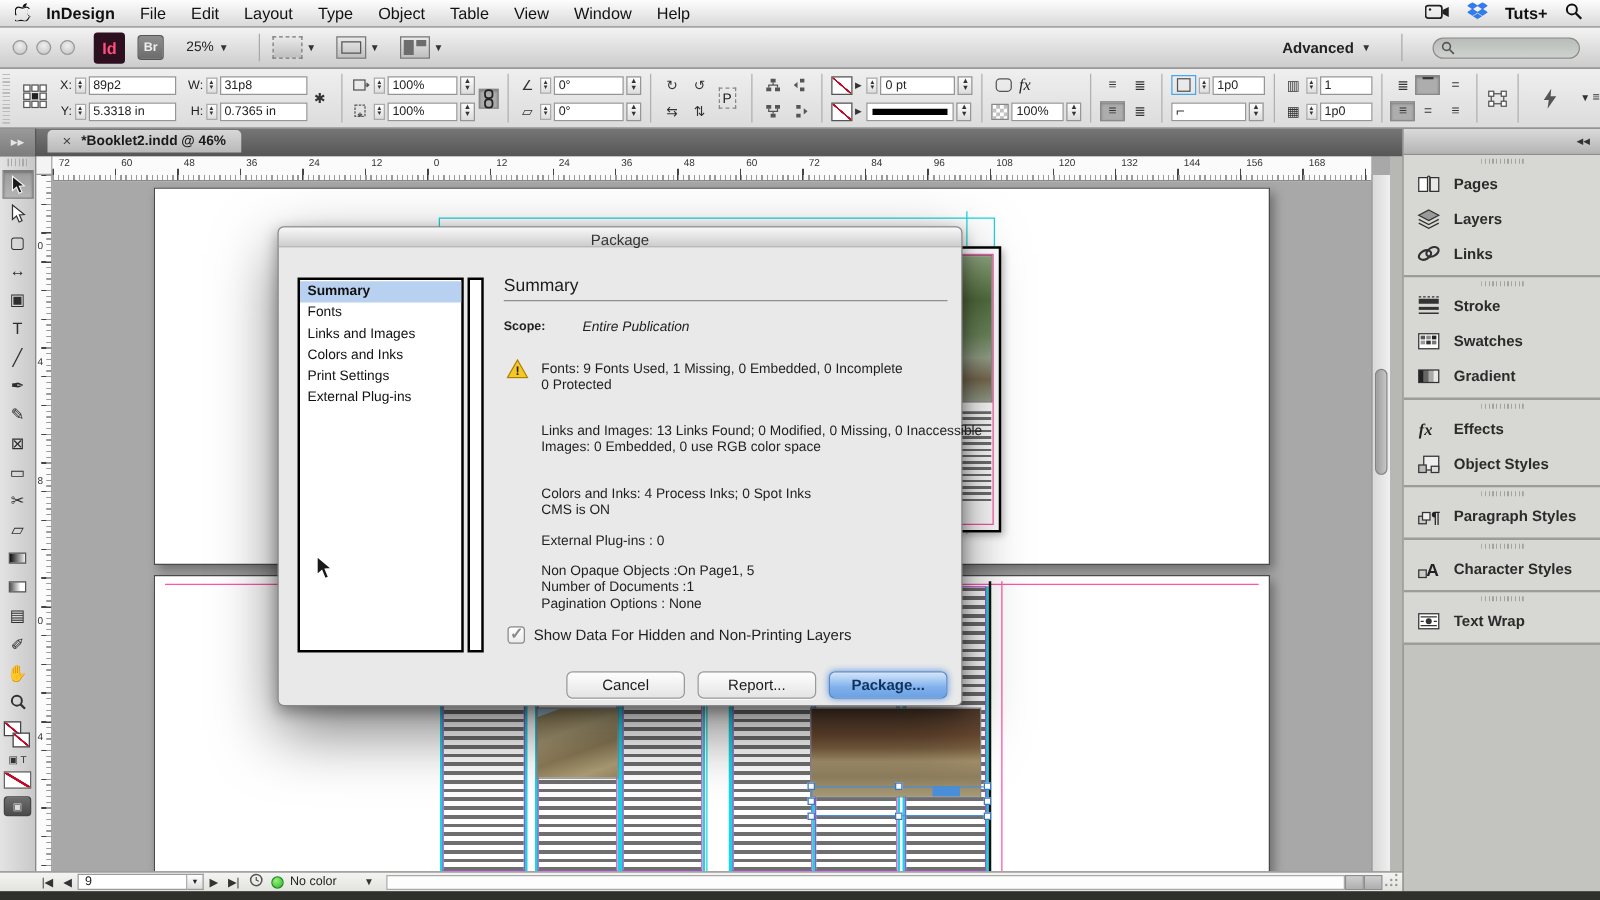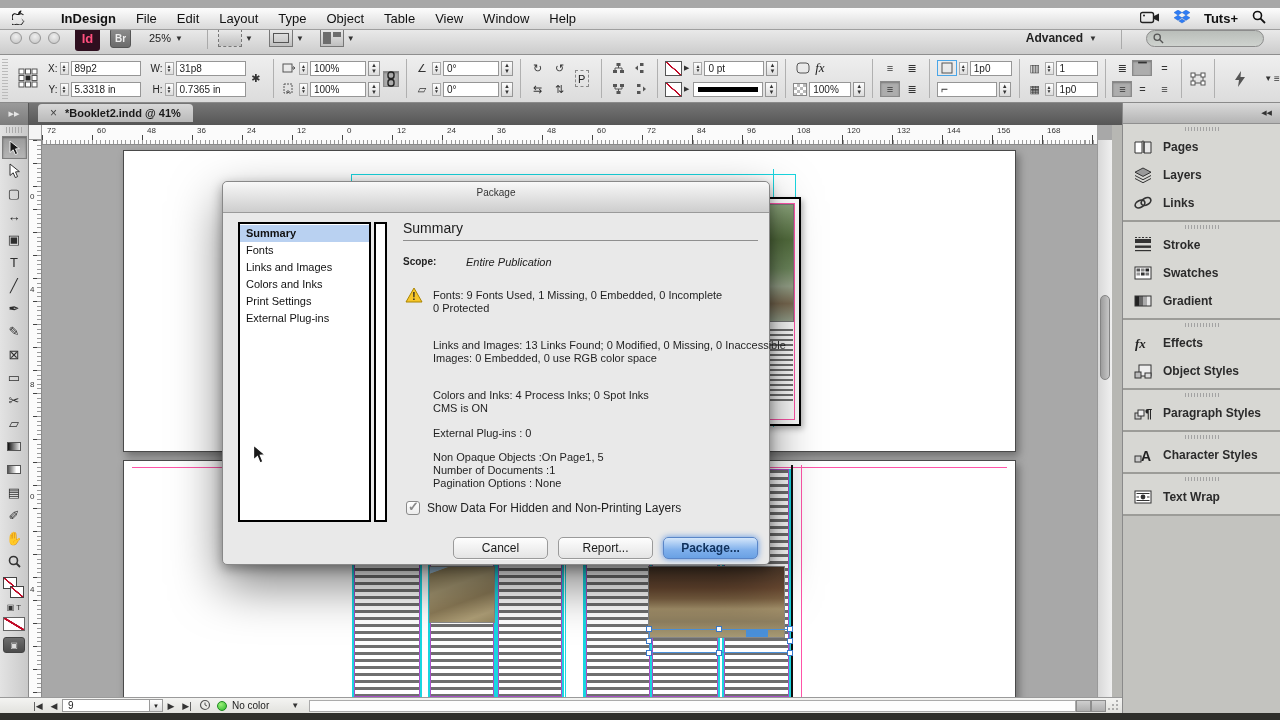--- a/index.html
+++ b/index.html
@@ -1,21 +1,21 @@
 <!DOCTYPE html>
 <html><head>
 <meta charset="utf-8">
 <style>
   * { margin:0; padding:0; box-sizing:border-box; }
   html,body { width:1280px; height:720px; overflow:hidden; }
   body { font-family:"Liberation Sans", sans-serif; background:#a8a8a8; position:relative; font-size:11px; color:#222; }
   .abs { position:absolute; }
 
   
-  #menubar { left:0; top:8px; width:1280px; height:22px; background:linear-gradient(#fdfdfd,#d9d9d9); border-bottom:1px solid #9f9f9f; display:flex; align-items:center; padding-left:12px; font-size:13px; color:#111; z-index:20;gap:24px;}
+  #menubar { left:0; top:0; width:1280px; height:22px; background:linear-gradient(#fdfdfd,#d9d9d9); border-bottom:1px solid #9f9f9f; display:flex; align-items:center; padding-left:12px; font-size:13px; color:#111; z-index:20;}
   .menu-item { padding:0 10px; white-space:nowrap; }
   .menu-item.app { font-weight:bold; }
   #menubar-right { margin-left:auto; display:flex; align-items:center; gap:14px; padding-right:14px; font-size:13px; font-weight:bold;}
 
   
   #appbar { left:0; top:22px; width:1280px; height:33px; background:linear-gradient(#f3f3f3,#cccccc); border-bottom:1px solid #8e8e8e; display:flex; align-items:center; padding:0 10px; z-index:19;}
   .tl { width:12px; height:12px; border-radius:50%; border:1px solid #979797; background:radial-gradient(circle at 50% 35%, #efefef, #c2c2c2); margin-right:7px; }
   #id-logo { width:25px; height:25px; background:#2e0f1f; color:#ff4f7e; font-weight:bold; font-size:13px; display:flex; align-items:center; justify-content:center; border-radius:3px; margin:0 10px 0 8px; }
   #br-btn { width:21px; height:20px; background:linear-gradient(#8d8d8d,#6b6b6b); color:#eee; font-weight:bold; font-size:10px; display:flex; align-items:center; justify-content:center; border-radius:3px; border:1px solid #555; margin-right:18px; }
   .zoomctl { font-size:11px; color:#222; display:flex; align-items:center; gap:4px; margin-right:14px;}
@@ -107,21 +107,21 @@
   
   #dock { left:1122px; top:103px; width:158px; height:610px; background:#c3c3bf; border-left:1px solid #8a8a8a; z-index:17;}
   #dock-header { height:21px; background:linear-gradient(#dadada,#b4b4b4); border-bottom:1px solid #8f8f8f; display:flex; align-items:center; justify-content:flex-end; padding-right:8px; font-size:7px; color:#333;}
   .dock-group { background:#d7d7d3; border-bottom:2px solid #9c9c98; padding-bottom:3px; }
   .dock-grip { height:9px; display:flex; align-items:center; justify-content:center;}
   .dock-grip i { width:34px; height:4px; background:repeating-linear-gradient(90deg,#a2a2a2 0 1px, transparent 1px 3px); }
   .dock-item { height:28px; display:flex; align-items:center; gap:9px; padding-left:9px; font-size:12px; font-weight:bold; color:#2b2b2b;}
 
   
   #dialog { left:222px; top:181px; width:548px; height:384px; background:#e9e9e9; border-radius:5px; box-shadow:0 20px 50px rgba(0,0,0,.5), 0 4px 12px rgba(0,0,0,.35); z-index:40; border:1px solid #888;}
-  #dlg-title { height:31px; background:linear-gradient(#f8f8f8,#cdcdcd); border-bottom:1px solid #9a9a9a; border-radius:5px 5px 0 0; text-align:center; line-height:21px; font-size:10px; color:#333; }
+  #dlg-title { height:16px; background:linear-gradient(#f8f8f8,#cdcdcd); border-bottom:1px solid #9a9a9a; border-radius:5px 5px 0 0; text-align:center; line-height:21px; font-size:12px; color:#333; }
   #dlg-list { position:absolute; left:15px; top:40px; width:133px; height:300px; background:#fff; border:2px solid #000; font-size:11px; padding-top:1px;}
   .dlg-row { height:17px; line-height:17px; padding:0 6px; color:#111; white-space:nowrap;}
   .dlg-row.selected { background:#b9d1f1; font-weight:bold;}
   #dlg-scrollcol { position:absolute; left:151px; top:40px; width:13px; height:300px; background:#fff; border:2px solid #000; }
   #dlg-heading { position:absolute; left:180px; top:38px; font-size:14px; color:#1c1c1c;}
   #dlg-hr { position:absolute; left:180px; top:58px; width:355px; height:1px; background:#8f8f8f; }
   #dlg-scope-lbl { position:absolute; left:180px; top:74px; font-weight:bold; font-size:10px;}
   #dlg-scope-val { position:absolute; left:243px; top:74px; font-size:11px;font-style:italic;}
   #dlg-warn-icon { position:absolute; left:182px; top:105px; }
   .dlg-lines p { margin:0; font-size:11px; line-height:13px; color:#1f1f1f; white-space:nowrap;}
@@ -462,21 +462,21 @@
   <span style="display:flex;align-items:center;gap:2px;margin-left:6px;">
       <span class="caret">▼</span>
       <span style="font-size:10px;color:#333;">≡</span>
     </span>
 </div>
 
 <div id="tabbar" class="abs"></div>
 <div id="tb-header" class="abs">▶▶</div>
 <div id="doctab" class="abs">
   <span class="x">×</span>
-  <span>*Booklet2.indd @ 41%</span>
+  <span>*Booklet2.indd @ 46%</span>
 </div>
 
 <div id="ruler-corner" class="abs"></div>
 <div id="hruler" class="abs"><span id="hruler-labels"><span class="hrlbl" style="left:5px">72</span><span class="hrlbl" style="left:55px">60</span><span class="hrlbl" style="left:105px">48</span><span class="hrlbl" style="left:155px">36</span><span class="hrlbl" style="left:205px">24</span><span class="hrlbl" style="left:255px">12</span><span class="hrlbl" style="left:305px">0</span><span class="hrlbl" style="left:355px">12</span><span class="hrlbl" style="left:405px">24</span><span class="hrlbl" style="left:455px">36</span><span class="hrlbl" style="left:505px">48</span><span class="hrlbl" style="left:555px">60</span><span class="hrlbl" style="left:605px">72</span><span class="hrlbl" style="left:655px">84</span><span class="hrlbl" style="left:705px">96</span><span class="hrlbl" style="left:755px">108</span><span class="hrlbl" style="left:805px">120</span><span class="hrlbl" style="left:855px">132</span><span class="hrlbl" style="left:905px">144</span><span class="hrlbl" style="left:955px">156</span><span class="hrlbl" style="left:1005px">168</span></span></div>
 <div id="vruler" class="abs"><span id="vruler-labels"><span class="vrlbl" style="top:52px">0</span><span class="vrlbl" style="top:145px">4</span><span class="vrlbl" style="top:240px">8</span><span class="vrlbl" style="top:352px">0</span><span class="vrlbl" style="top:445px">4</span></span></div>
 <div id="toolbar" class="abs">
   <span class="grip-h"></span>
   <span id="toolbar-tools">
       <div class="tool selected">
         <svg width="13" height="16" viewBox="0 0 13 16">

